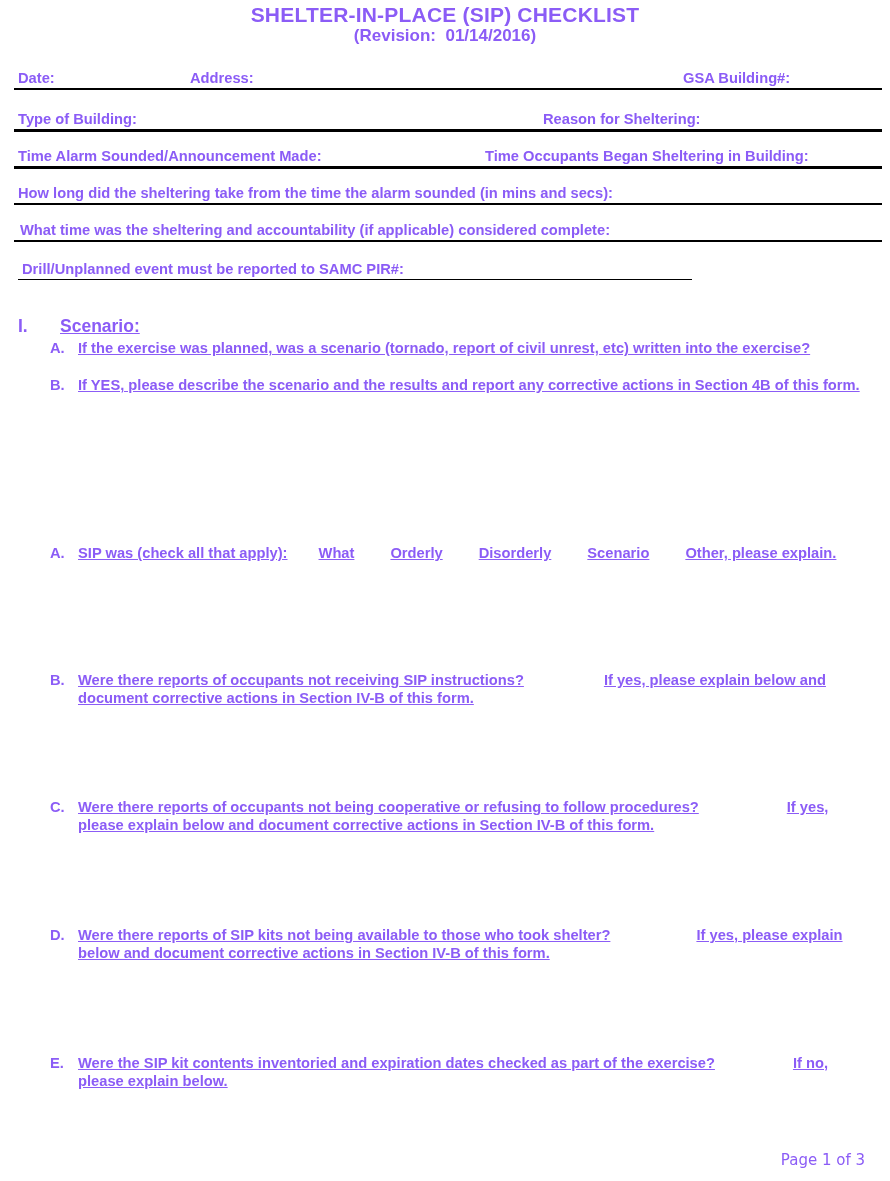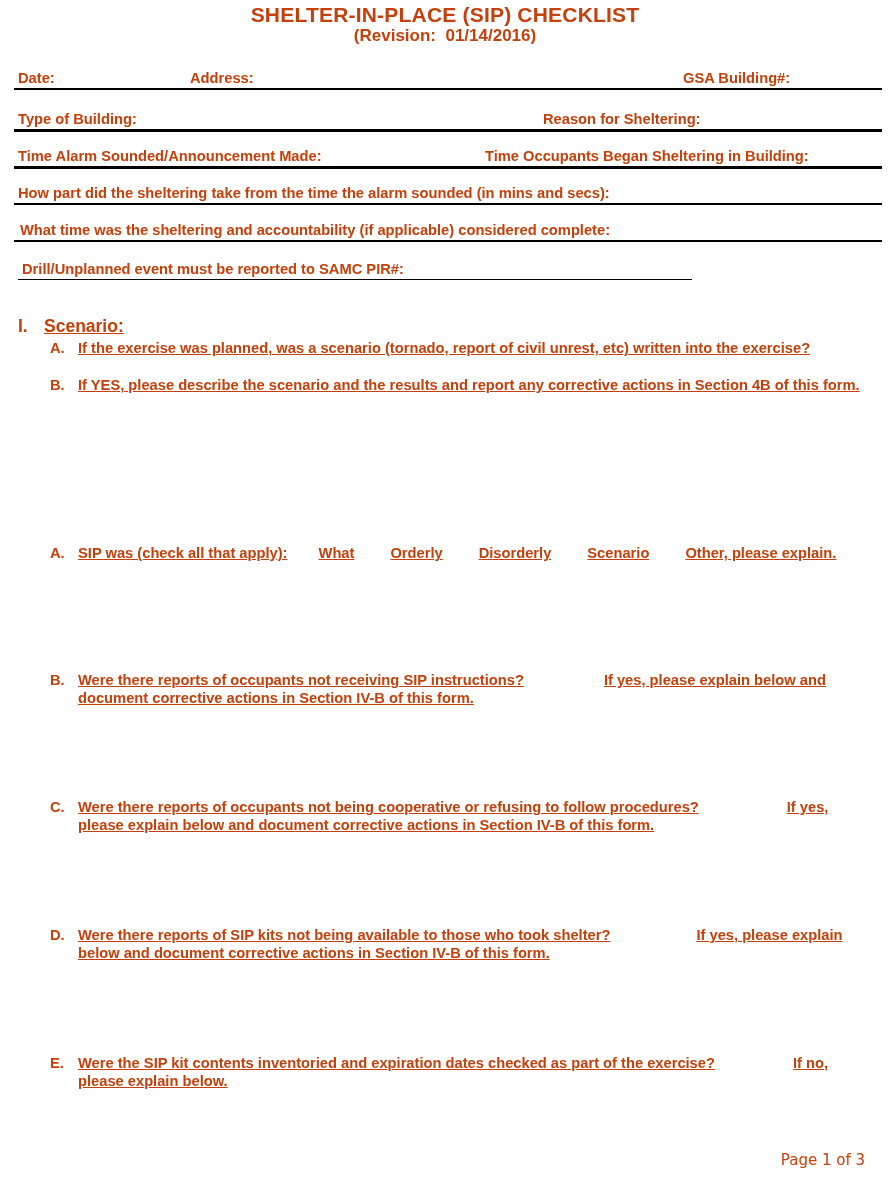--- a/index.html
+++ b/index.html
@@ -1,18 +1,18 @@
 <!DOCTYPE html>
 <html><head>
 <meta charset="utf-8">
 <style>
   html,body { margin:0; padding:0; background:#e8e8e8; }
   .page {
     position:relative; width:890px; height:1181px; margin:0 auto;
-    background:#ffffff; color:#c2410c;
+    background:#ffffff; color:#8b5cf6;
     font-family:"Liberation Sans", sans-serif; font-weight:bold;
     overflow:hidden;
   }
   .doc-title {
     position:absolute; top:3px; left:0; width:890px;
     text-align:center; font-size:21px; letter-spacing:0.2px;
   }
   .doc-subtitle {
     position:absolute; top:26px; left:0; width:890px;
     text-align:center; font-size:17px; white-space:pre;
@@ -20,21 +20,21 @@
   .row {
     position:absolute; left:14px; width:868px; height:20px;
     border-bottom:2px solid #000; font-size:14.7px;
   }
   .row.thick { border-bottom-width:3px; }
   .row.thin  { border-bottom-width:1.5px; }
   .row .lbl { position:absolute; bottom:2px; white-space:nowrap; }
   .blank { position:absolute; top:0; bottom:0; cursor:text; }
   .sec-heading { position:absolute; left:0; width:400px; height:22px; font-size:17.5px; }
   .sec-heading .num { position:absolute; bottom:0; }
-  .sec-heading .sec-title { position:absolute; bottom:0; left:44px; text-decoration:underline; }
+  .sec-heading .sec-title { position:absolute; bottom:0; left:60px; text-decoration:underline; }
   .item {
     position:absolute; left:50px; width:812px; display:flex;
     font-size:14.7px; line-height:18px;
   }
   .item .marker { width:28px; flex:none; }
   .item .txt { width:784px;text-decoration:underline; }
   .gap { display:inline-block; height:3px; cursor:text; }
   .gap-b { width:80px; } .gap-c { width:88px; } .gap-d { width:86px; } .gap-e { width:78px; }
   .opt { margin-left:36px; cursor:pointer; }
   .opt.first { margin-left:31px; }
@@ -68,21 +68,21 @@
   </div>
 
   <div class="row thick" style="top:109px;">
     <span class="lbl" style="left:4px;">Type of Building:</span>
     <span class="blank" style="left:142px; width:383px;"></span>
     <span class="lbl" style="left:529px;">Reason for Sheltering:</span>
     <span class="blank" style="left:703px; width:165px;"></span>
   </div>
 
   <div class="row" style="top:183px;">
-    <span class="lbl" style="left:4px;">How part did the sheltering take from the time the alarm sounded (in mins and secs):</span>
+    <span class="lbl" style="left:4px;">How long did the sheltering take from the time the alarm sounded (in mins and secs):</span>
     <span class="blank" style="left:684px; width:184px;"></span>
   </div>
 
   <div class="row thin" style="top:259px; left:18px; width:674px;">
     <span class="lbl" style="left:4px;">Drill/Unplanned event must be reported to SAMC PIR#:</span>
     <span class="blank" style="left:444px; width:230px;"></span>
   </div>
 
   <div class="row" style="top:220px;">
     <span class="lbl" style="left:6px;">What time was the sheltering and accountability (if applicable) considered complete:</span>

